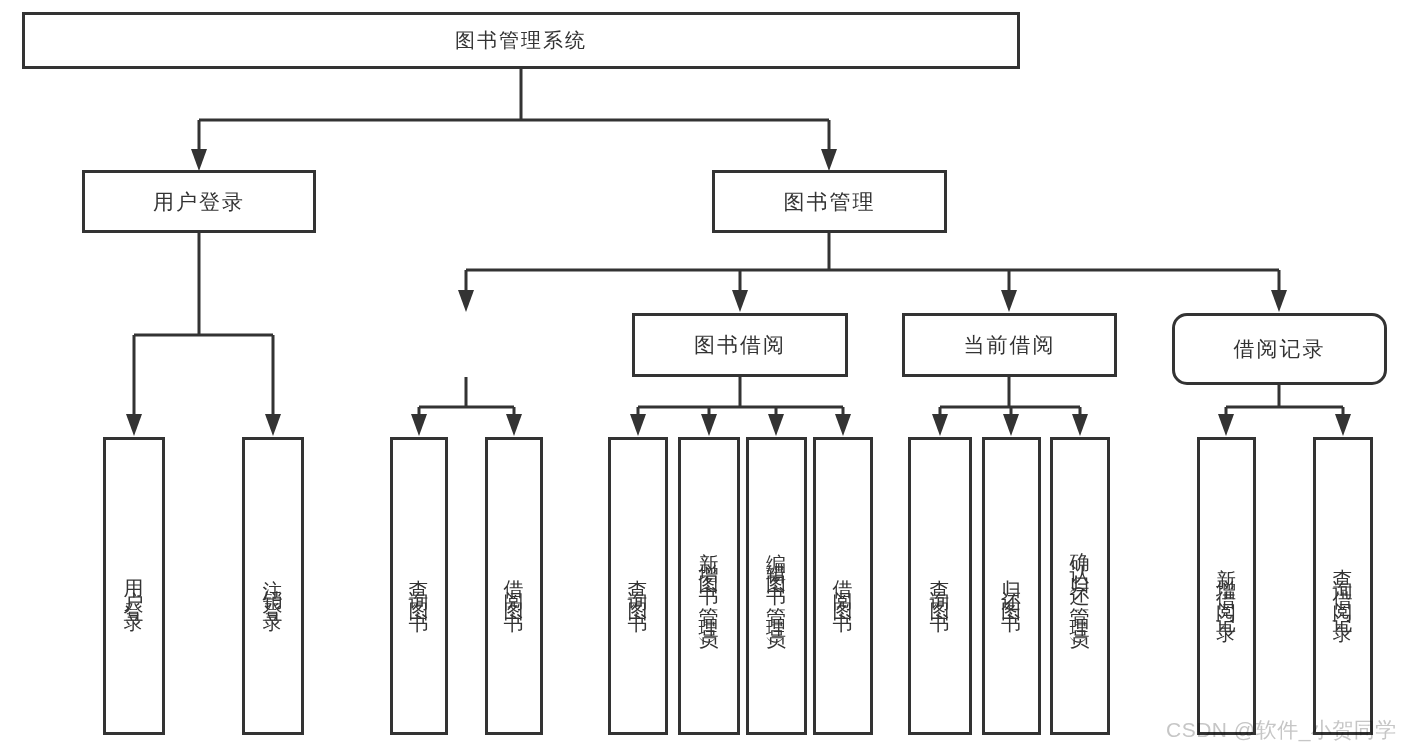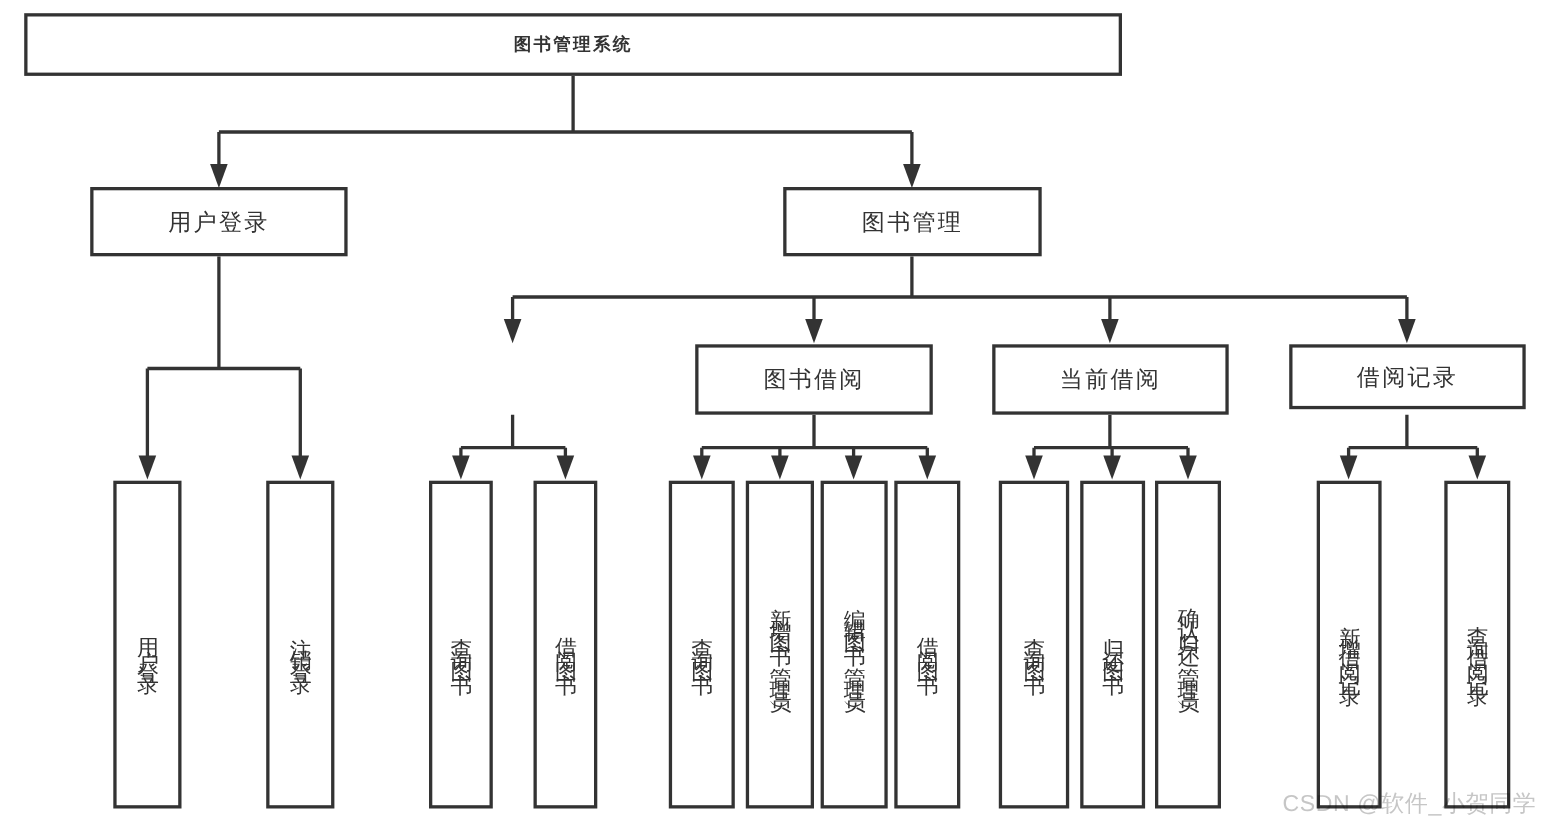--- a/index.html
+++ b/index.html
@@ -30,23 +30,22 @@
     align-items: center;
     justify-content: center;
     color: #333333;
   }
   .hlabel {
     font-size: 21px;
     letter-spacing: 2px;
     white-space: nowrap;
   }
   .root-label {
-    font-size: 16px;
+    font-size: 20px;
     letter-spacing: 2px;
-    font-weight: bold;
   }
   .vnode {
     position: absolute;
     box-sizing: border-box;
     border: 3px solid #333333;
     background: #ffffff;
     display: flex;
     align-items: center;
     justify-content: center;
     top: 437px;
@@ -128,21 +127,21 @@
   <div class="node" style="left:712px; top:170px; width:235px; height:63px;font-family:Liberation Serif, serif;">
     <span class="hlabel">图书管理</span>
   </div>
 
   <div class="node" style="left:902px; top:313px; width:215px; height:64px;">
     <span class="hlabel">当前借阅</span>
   </div>
   <div class="node" style="left:632px; top:313px; width:216px; height:64px;">
     <span class="hlabel">图书借阅</span>
   </div>
-  <div class="node" style="left:1172px; top:313px; width:215px; height:59px;">
+  <div class="node" style="left:1172px; top:313px; width:215px; height:72px;border-radius:15px;">
     <span class="hlabel">借阅记录</span>
   </div>
 
   <div class="vnode" style="left:103px; width:62px;">
     <span class="vlabel">用户登录</span>
   </div>
   <div class="vnode" style="left:242px; width:62px;">
     <span class="vlabel">注销登录</span>
   </div>
 

